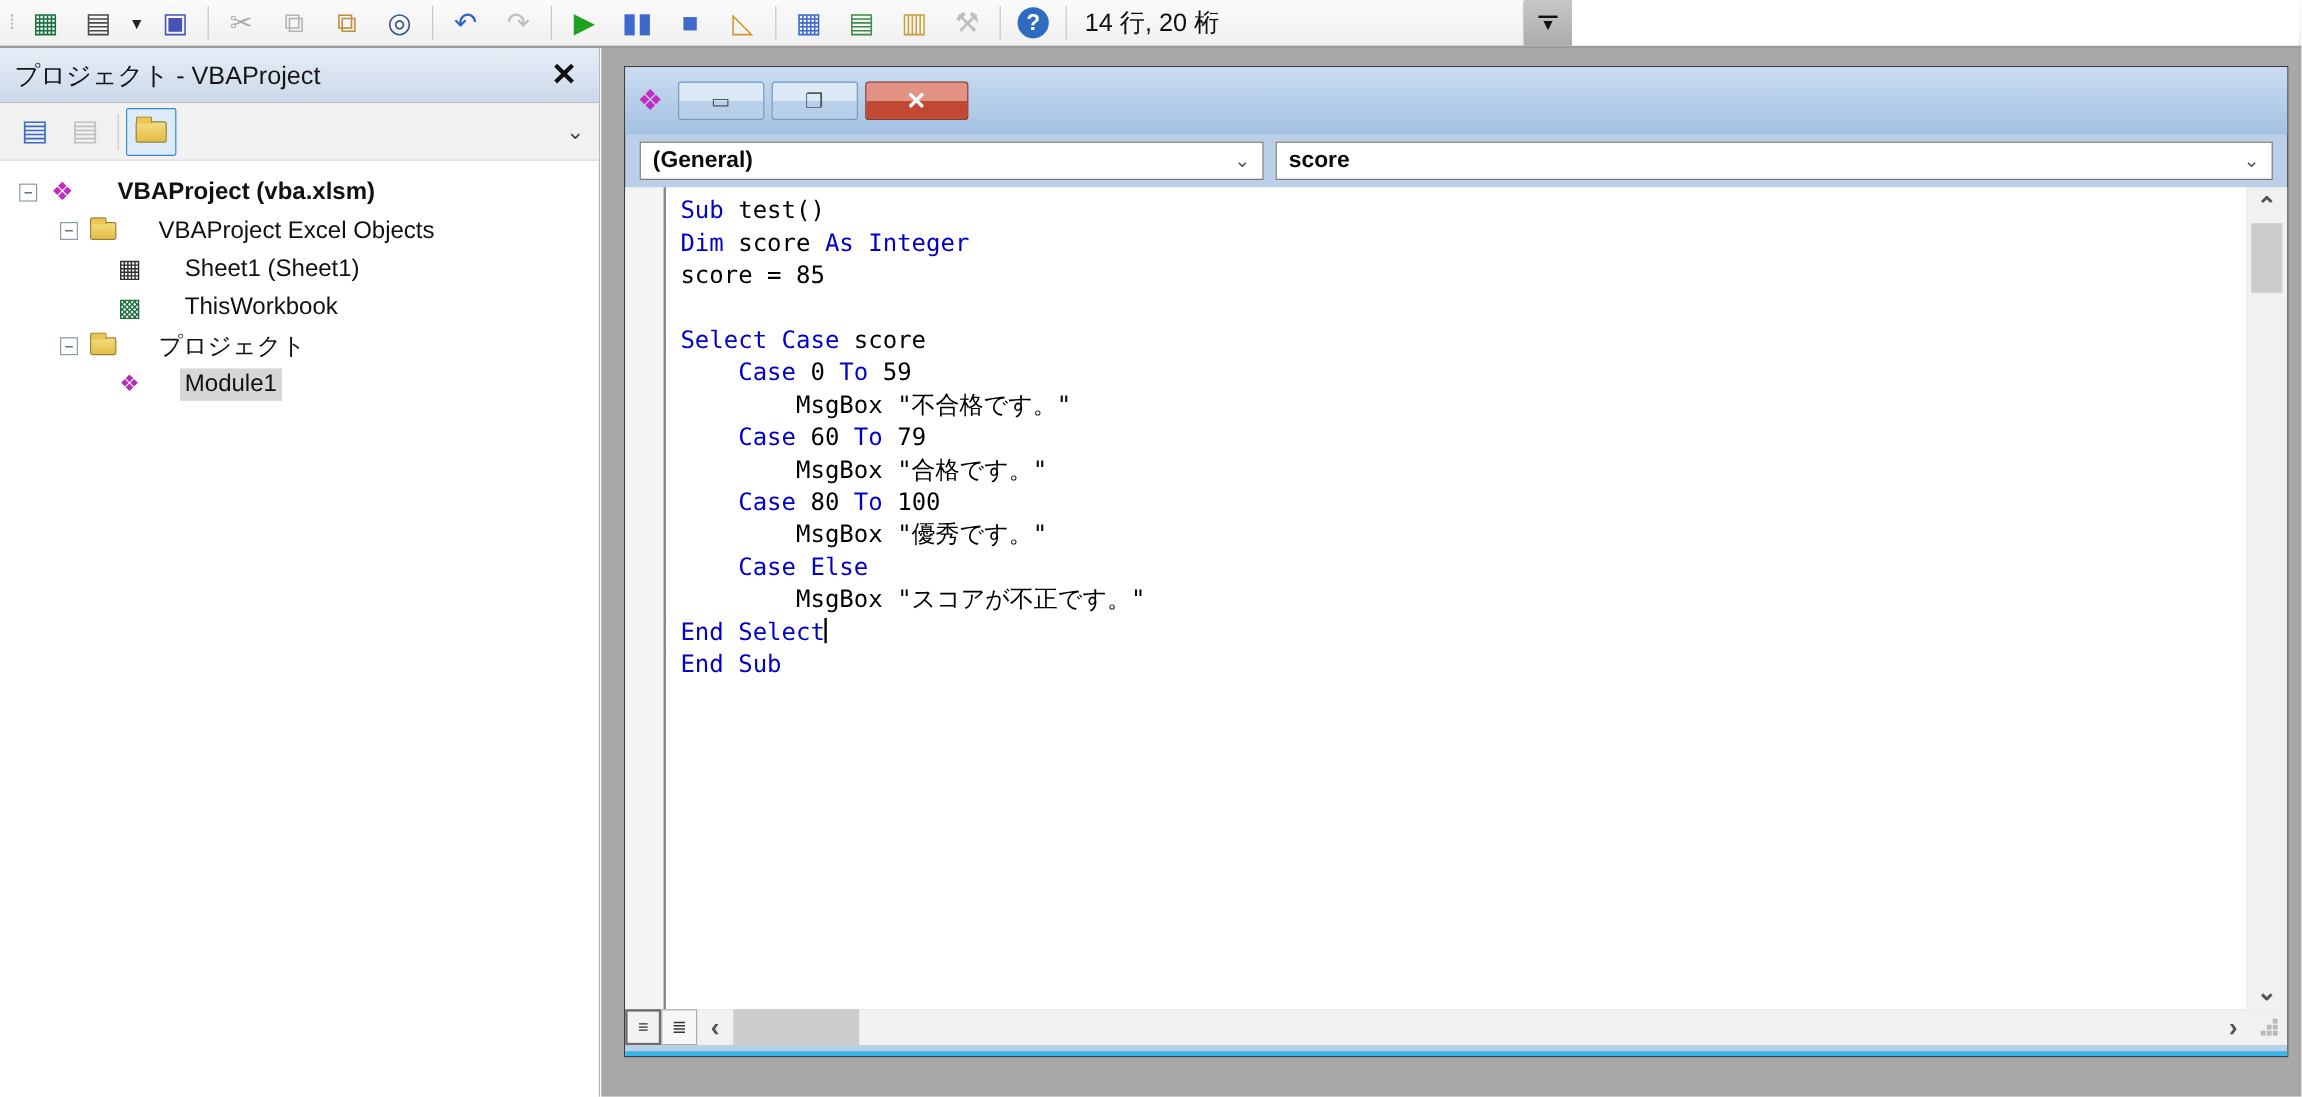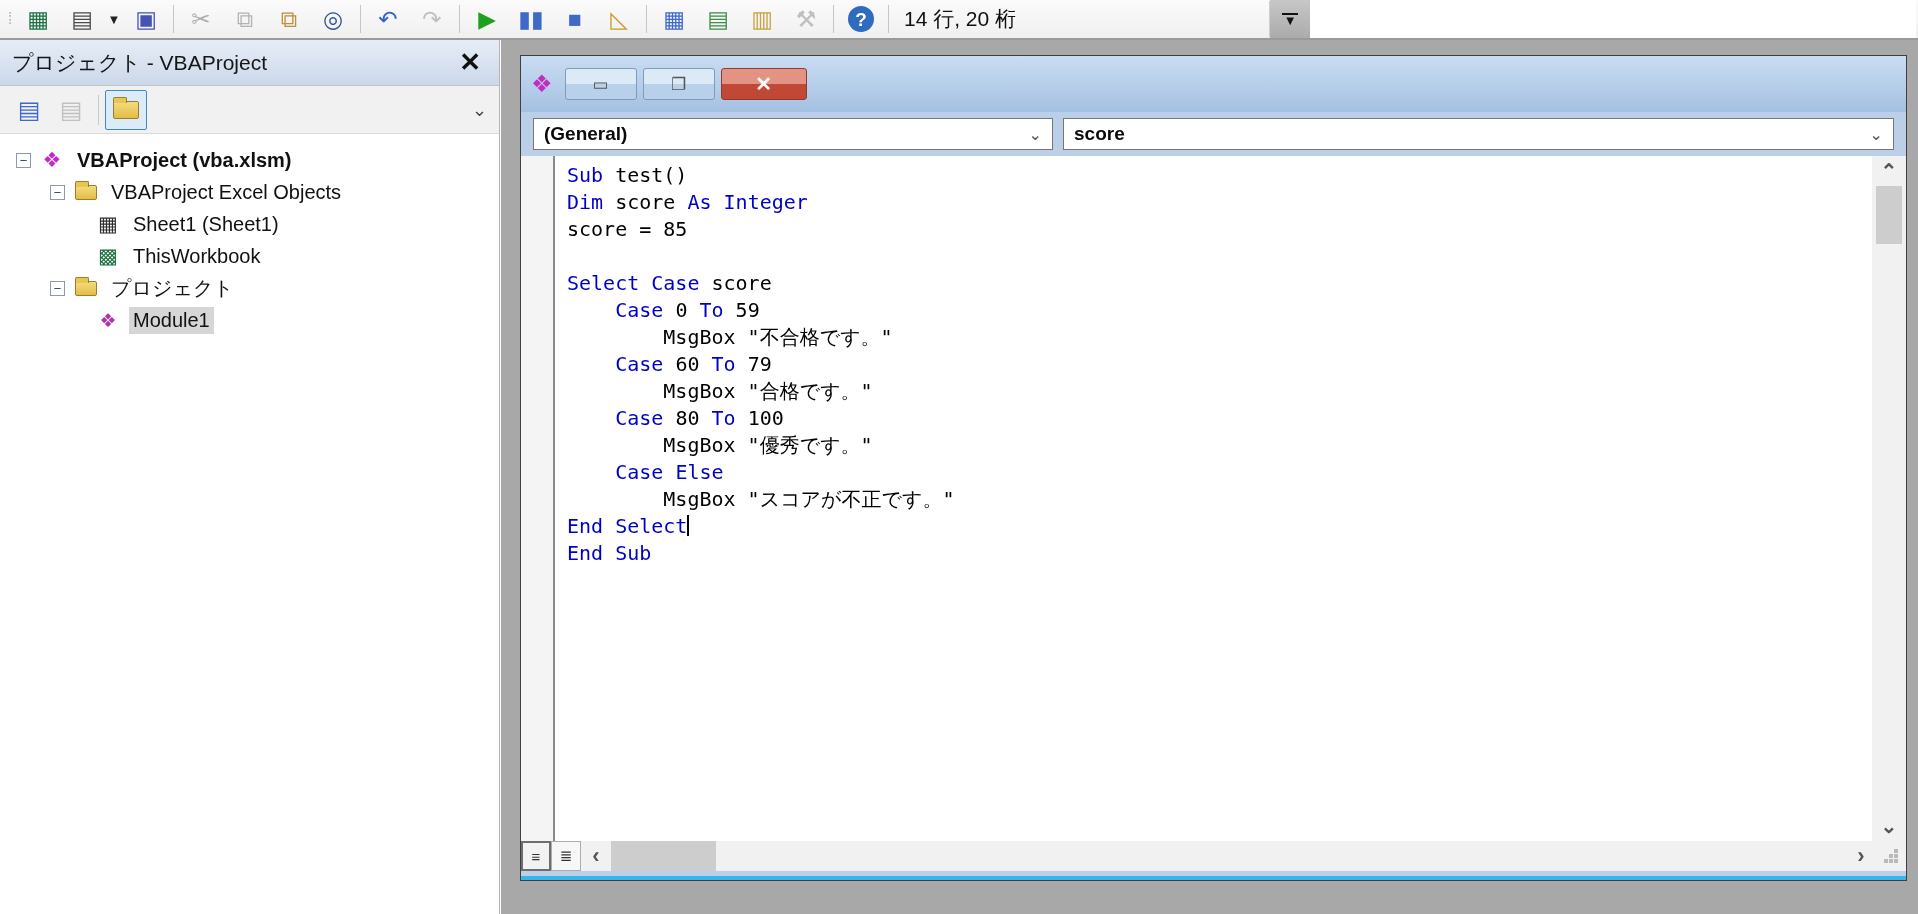--- a/index.html
+++ b/index.html
@@ -56,21 +56,21 @@
   .tree-row { height:32px; display:flex; align-items:center; }
   .expander { width:15px; height:15px; border:1px solid #8a9ab0; background:#fff;
     display:flex; align-items:center; justify-content:center; font-size:13px; color:#33415c;
     margin-right:9px; flex:0 0 auto; line-height:1; }
   .tree-icon { width:24px; margin-right:9px; display:flex; align-items:center;
     justify-content:center; font-size:21px; flex:0 0 auto; }
   .icon-project { color:#c22cc2; }
   .icon-sheet { color:#2d2d2d; }
   .icon-workbook { color:#1d6f42; }
   .icon-module { color:#b030b0; font-size:19px; }
-  .tree-label { white-space:nowrap; padding:2px 4px; }
+  .tree-label { white-space:nowrap; padding:2px 4px;margin-left:21px; }
   .tree-label.bold { font-weight:bold; }
   .tree-label.selected { background:#d6d6d6; }
 
   
   #mdi { position:absolute; left:501px; top:40px; width:1417px; height:874px;
     background:#a8a8a8; }
 
   
   #code-window { position:absolute; left:520px; top:55px; width:1387px; height:826px;
     background:#bccfe9; border:1px solid #3f3f3f; display:flex; flex-direction:column; }

